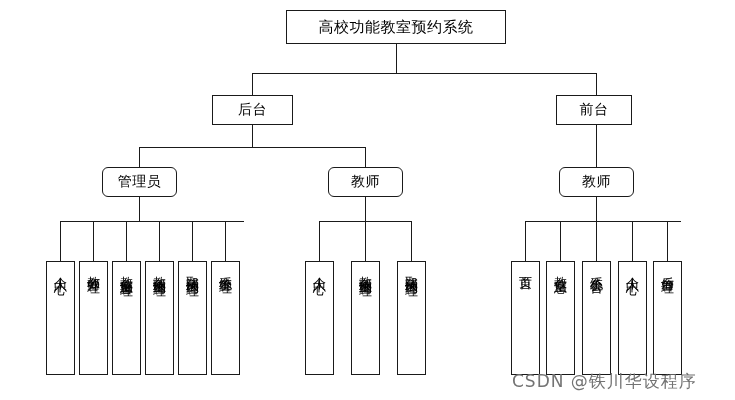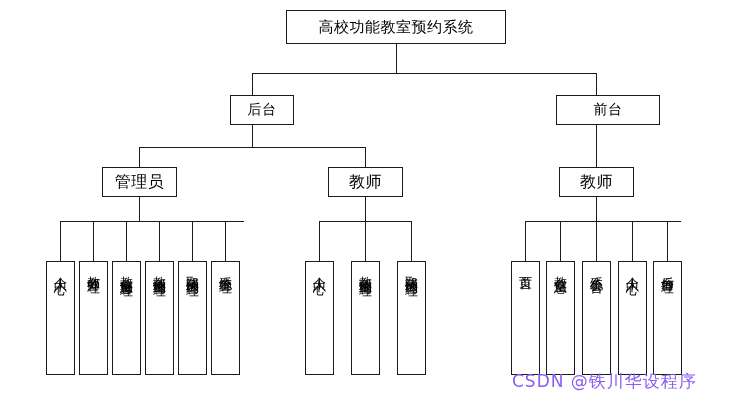--- a/index.html
+++ b/index.html
@@ -41,22 +41,23 @@
   }
   .node.root {
     font-size: 15px;
     letter-spacing: 0.5px;
   }
   .node.lvl2 {
     font-size: 14px;
     letter-spacing: 0.5px;
   }
   .node.lvl3 {
-    font-size: 16px;
+    font-size: 14px;
     letter-spacing: 0.5px;
+    border-radius: 6px;
   }
   
   .node.leaf {
     font-size: 13px;
     padding: 4px 0;
     align-items: flex-start;
   }
   .node.leaf .vtext {
     writing-mode: vertical-rl;
     text-orientation: upright;
@@ -65,21 +66,21 @@
     display: block;
     white-space: nowrap;
   }
 
   
   #watermark {
     position: absolute;
     left: 512px;
     top: 370px;
     font-size: 17px;
-    color: #8b5cf6;
+    color: #737373;
     white-space: nowrap;
     letter-spacing: 1px;
     user-select: none;
     font-family: "DejaVu Sans", "Liberation Sans", sans-serif;
   }
 </style>
 </head>
 <body>
 
 <div id="canvas">
@@ -89,24 +90,24 @@
   </div>
 
   <div class="line v" style="left:396px; top:44px; width:1px; height:29px;"></div>
 
   <div class="line h" style="left:252px; top:73px; width:345px; height:1px;"></div>
 
   <div class="line v" style="left:252px; top:73px; width:1px; height:22px;"></div>
 
   <div class="line v" style="left:596px; top:73px; width:1px; height:22px;"></div>
 
-  <div class="node lvl2" style="left:212px; top:95px; width:64px; height:30px;margin-left:18px;">
+  <div class="node lvl2" style="left:212px; top:95px; width:81px; height:30px;">
     <span>后台</span>
   </div>
-  <div class="node lvl2" style="left:556px; top:95px; width:104px; height:30px;justify-content:center;">
+  <div class="node lvl2" style="left:556px; top:95px; width:76px; height:30px;justify-content:center;">
     <span>前台</span>
   </div>
 
   <div class="line v" style="left:252px; top:125px; width:1px; height:22px;"></div>
   <div class="line h" style="left:139px; top:147px; width:227px; height:1px;"></div>
   <div class="line v" style="left:139px; top:147px; width:1px; height:20px;"></div>
   <div class="line v" style="left:365px; top:147px; width:1px; height:20px;"></div>
 
   <div class="line v" style="left:596px; top:125px; width:1px; height:42px;"></div>
 

